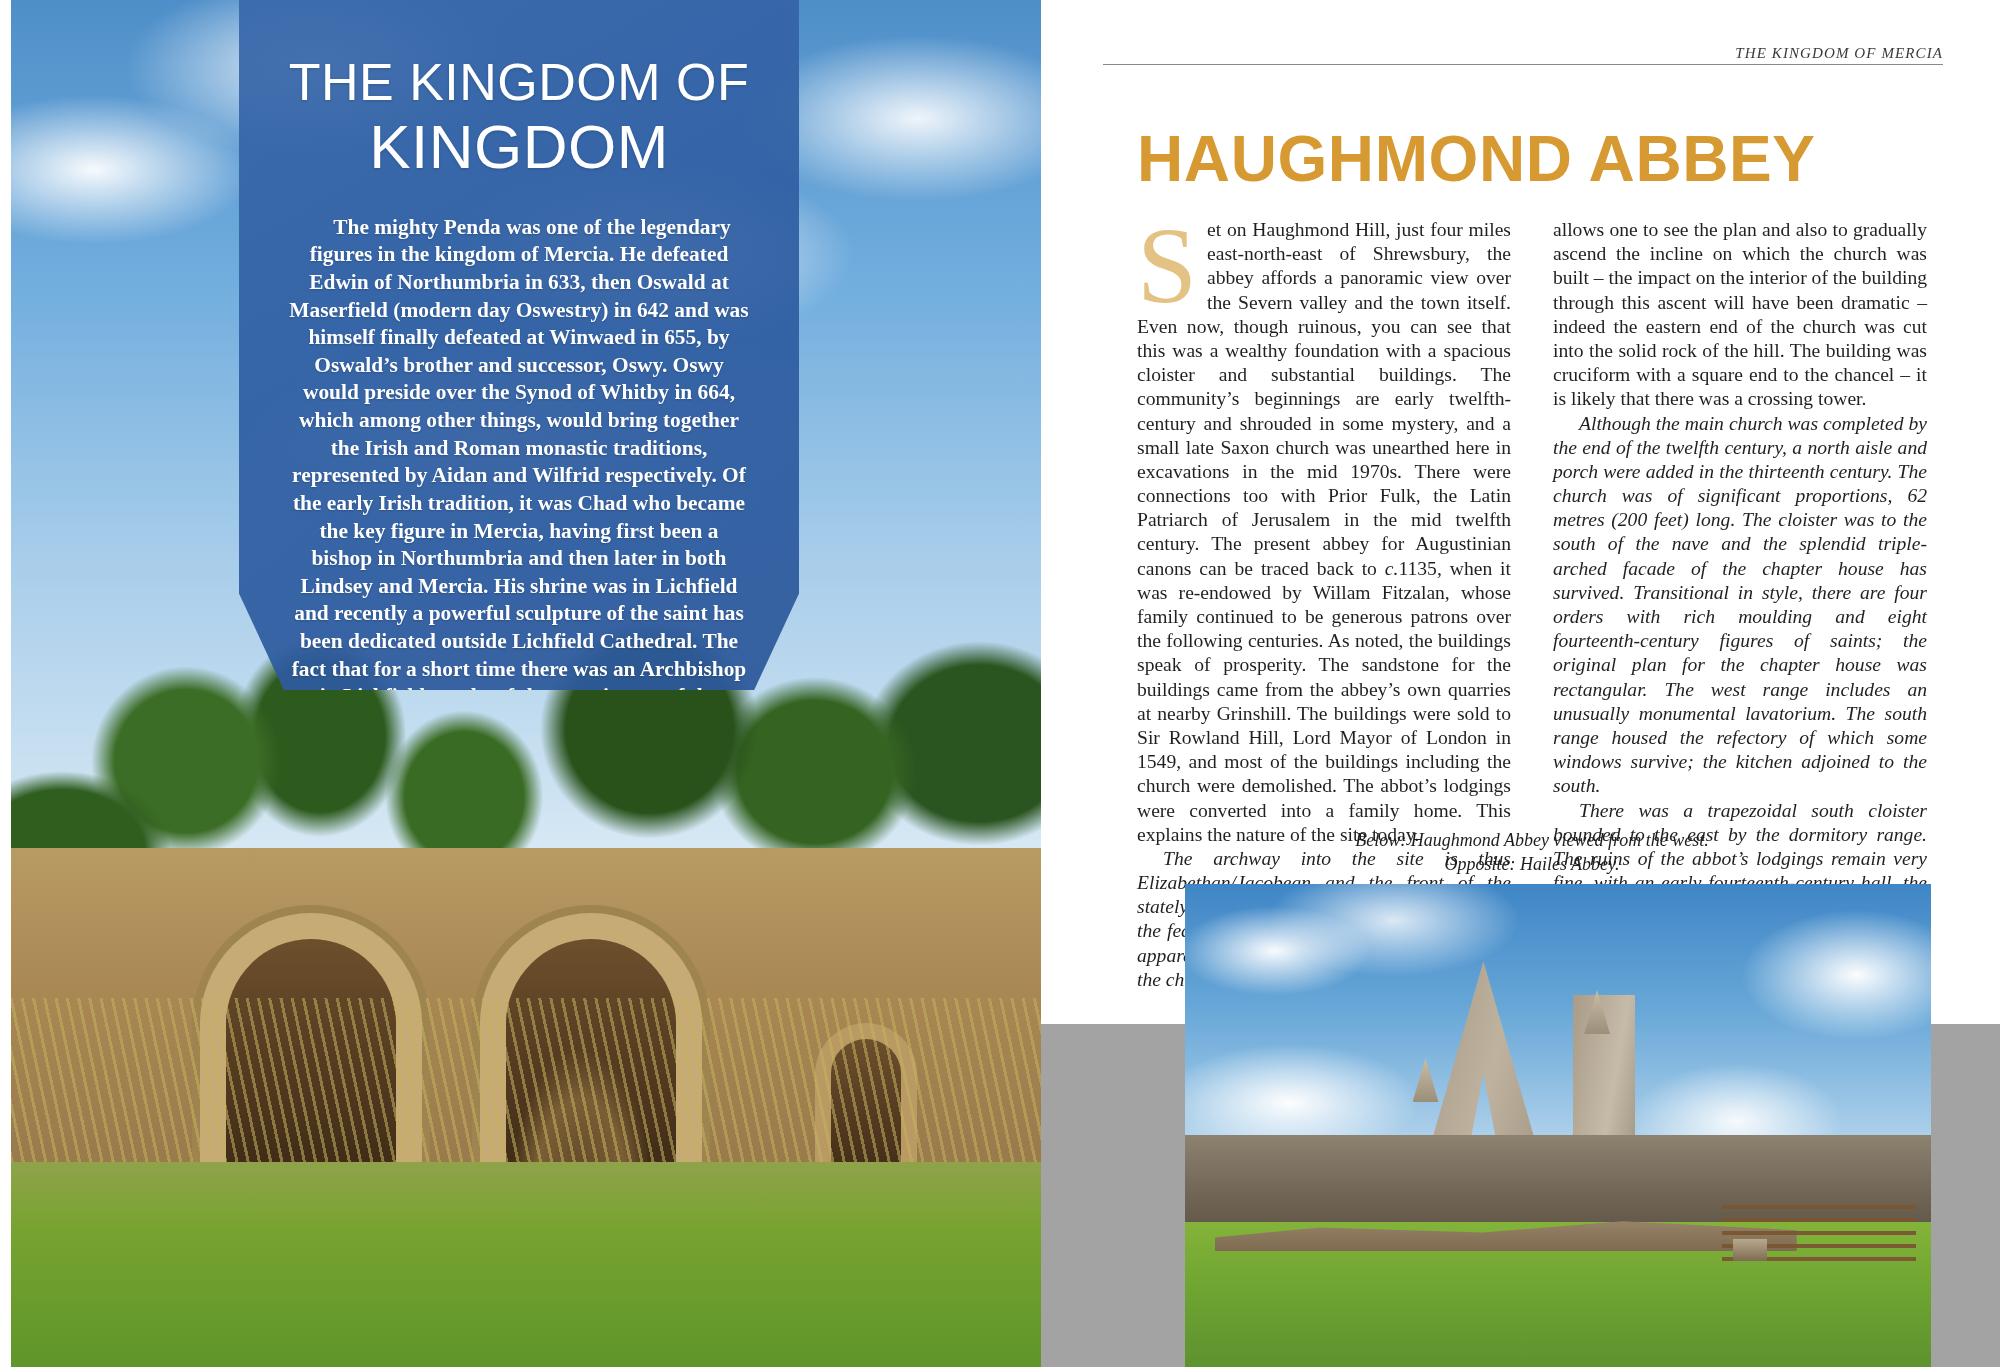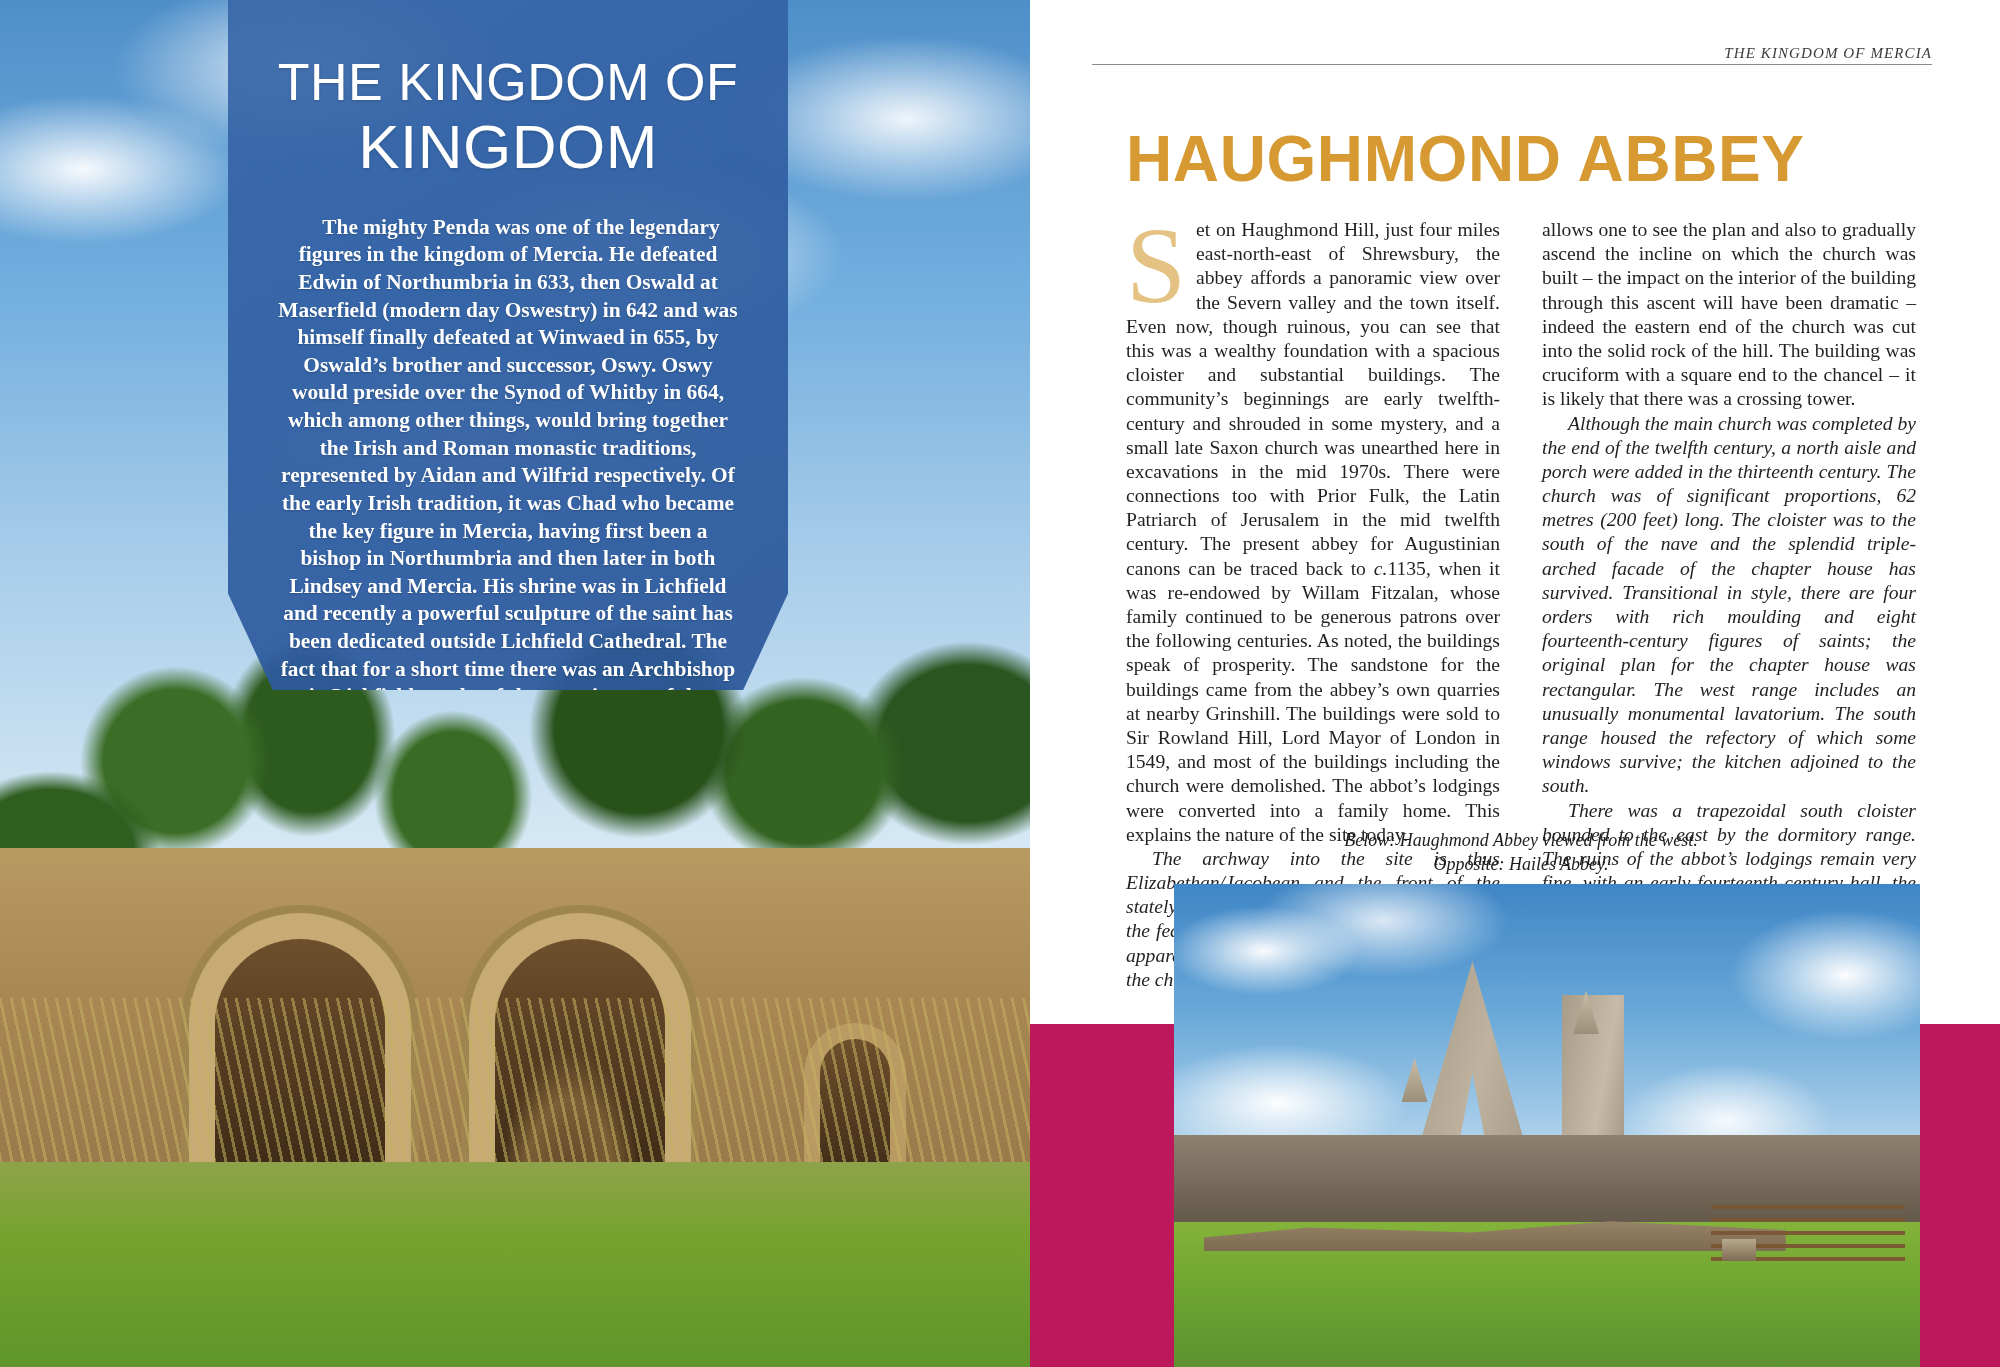--- a/index.html
+++ b/index.html
@@ -4,21 +4,21 @@
 <style>
   * { margin:0; padding:0; box-sizing:border-box; }
   html,body{ background:#ffffff; }
   body{
     width:2000px; height:1367px;
     font-family:"Liberation Serif", serif;
     overflow:hidden; position:relative;
   }
 
   
-  .spread{ position:absolute; inset:0; display:block; background:#be185d; }
+  .spread{ position:absolute; inset:0; display:block; background:#a3a3a3;margin-left:11px; }
 
   
   .page-left{
     position:absolute; left:0; top:0; width:1030px; height:1367px;
     overflow:hidden; background:#cfe2f2;
   }
 
   
   .photo-left{ position:absolute; inset:0; overflow:hidden; }
   .pl-sky{

